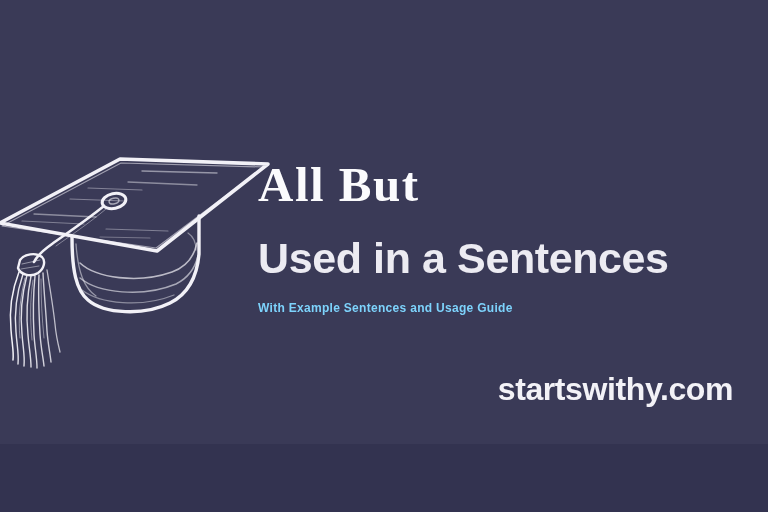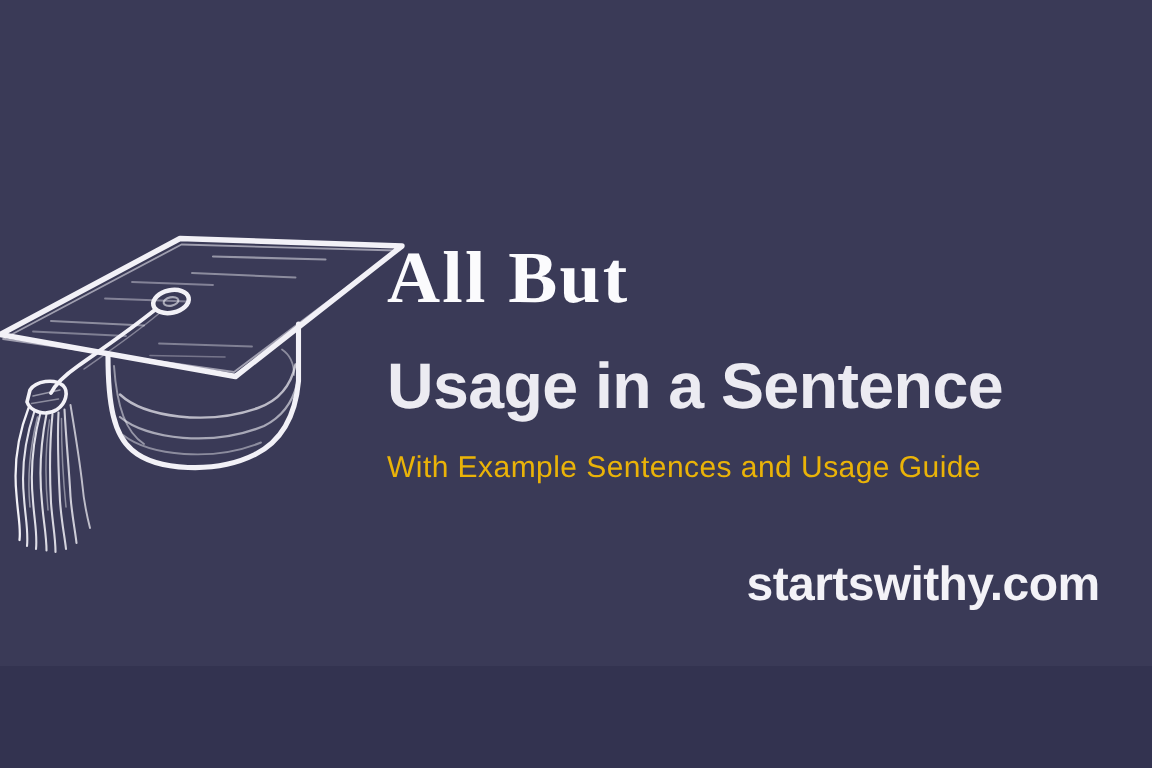--- a/index.html
+++ b/index.html
@@ -56,24 +56,24 @@
     font-size: 43px;
     line-height: 1.05;
     letter-spacing: -0.4px;
     color: #ecebf2;
     margin: 0;
     padding-top: 27px;
     white-space: nowrap;
   }
   .subtitle {
     font-family: "Liberation Sans", sans-serif;
-    font-weight: 400;
-    font-size: 20px;
+    font-weight: 700;
+    font-size: 12px;
     letter-spacing: 0.3px;
-    color: #eab308;
+    color: #7dd3fc;
     margin: 0;
     padding-top: 20px;
     white-space: nowrap;
   }
   .brand {
     position: absolute;
     right: 35px;
     bottom: 36px;
     font-family: "Liberation Sans", sans-serif;
     font-weight: bold;
@@ -131,19 +131,19 @@
       <path d="M51 135 C52 155 54 174 55 193 C56 206 58 215 59 224" stroke-width="1.4" opacity="0.8"></path>
       <path d="M55 132 C58 150 61 168 63 186 C64 198 66 206 68 214" stroke-width="1.3" opacity="0.72"></path>
       <path d="M33 140 C28 160 26 180 28 200" stroke-width="1" opacity="0.5"></path>
       <path d="M41 142 C38 162 38 182 40 202" stroke-width="1" opacity="0.45"></path>
       <path d="M49 141 C49 161 50 181 52 200" stroke-width="1" opacity="0.45"></path>
     </svg>
   </div>
 
   <div class="text-block">
     <p class="headline-serif">All But</p>
-    <p class="headline-sans">Usage in a Sentence</p>
+    <p class="headline-sans">Used in a Sentences</p>
     <p class="subtitle">With Example Sentences and Usage Guide</p>
   </div>
 
   <div class="brand">startswithy.com</div>
 
 </div>
 
 </body></html>

